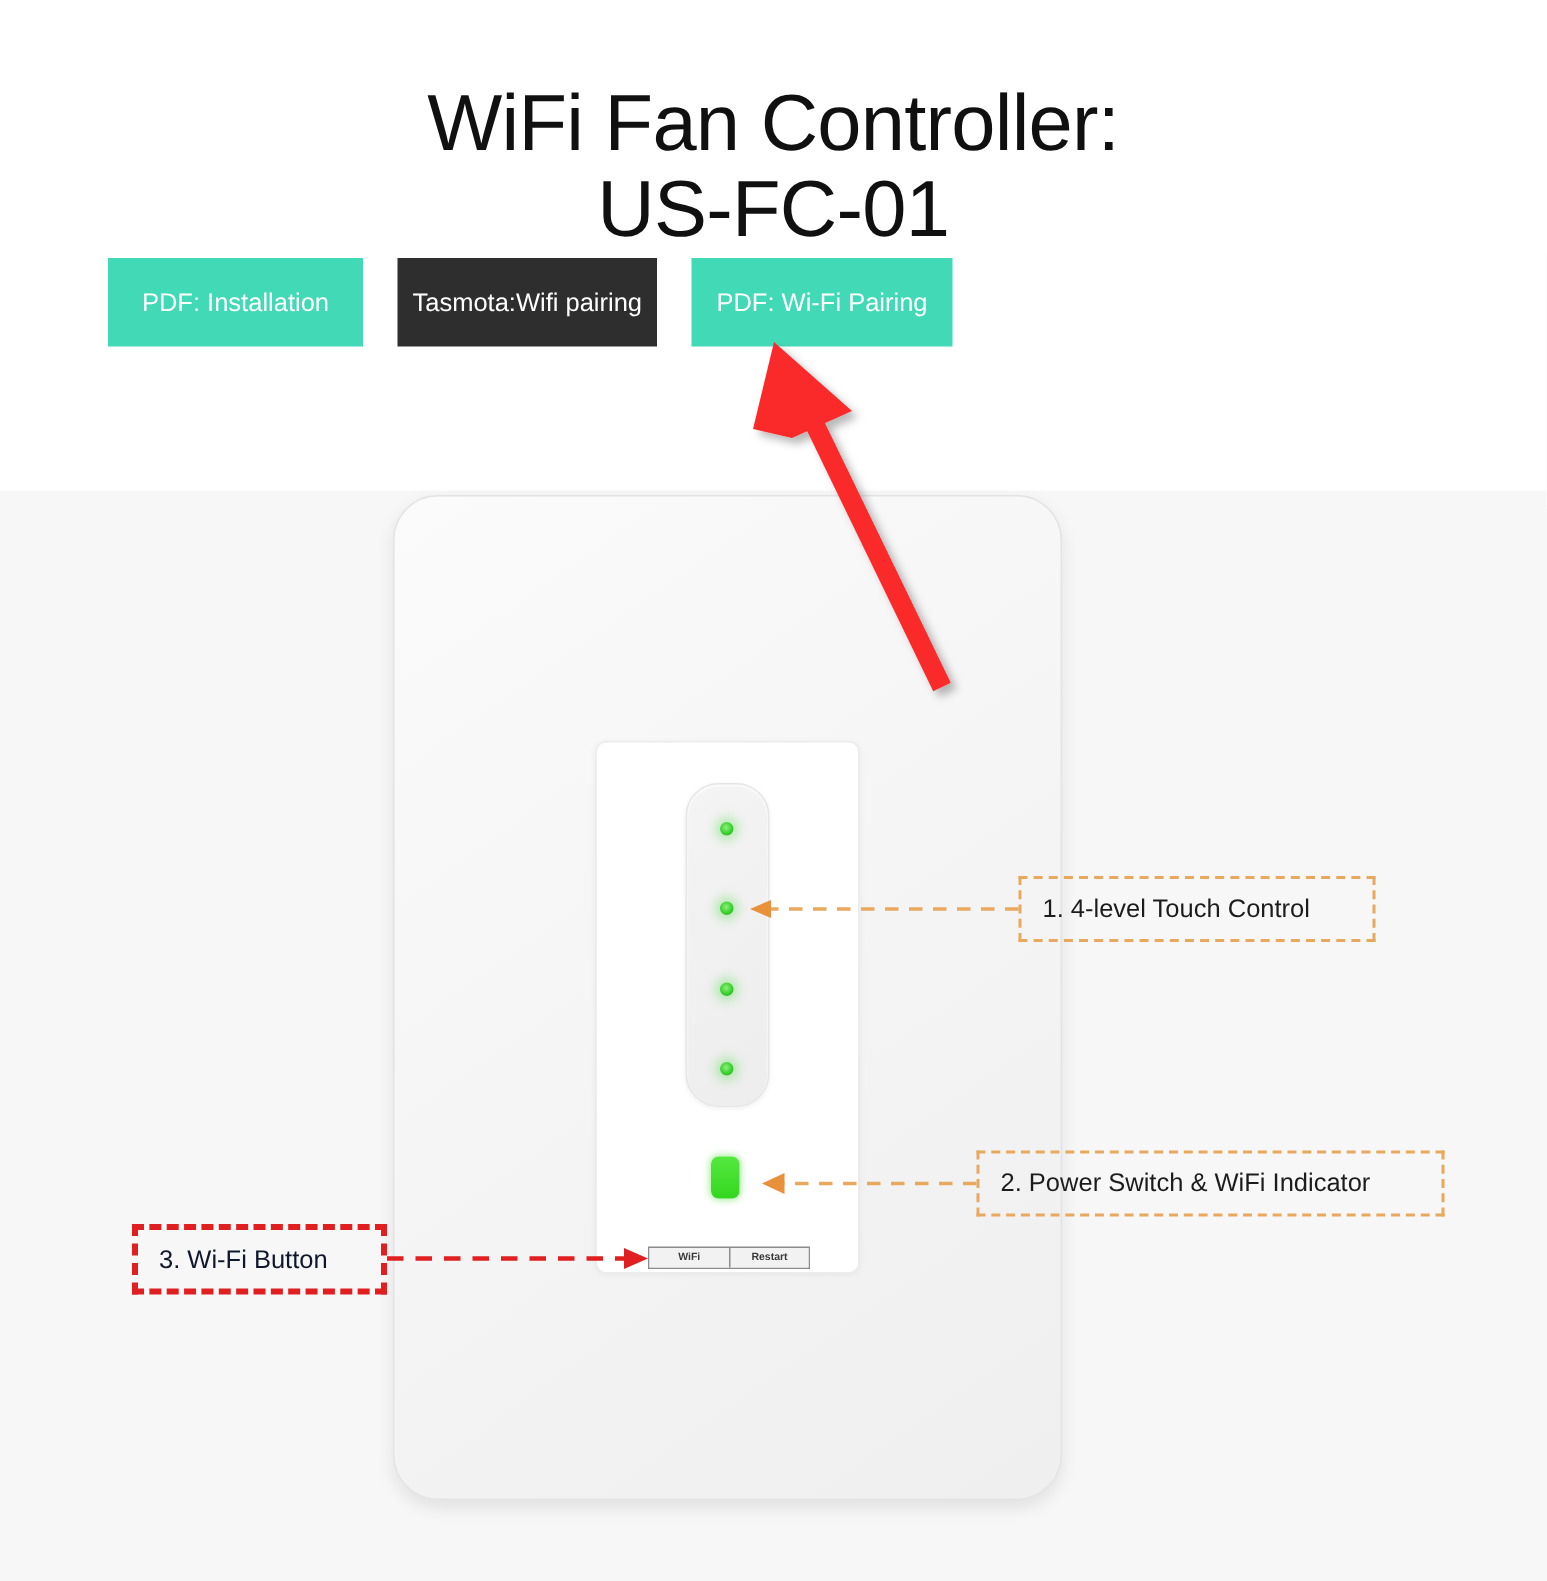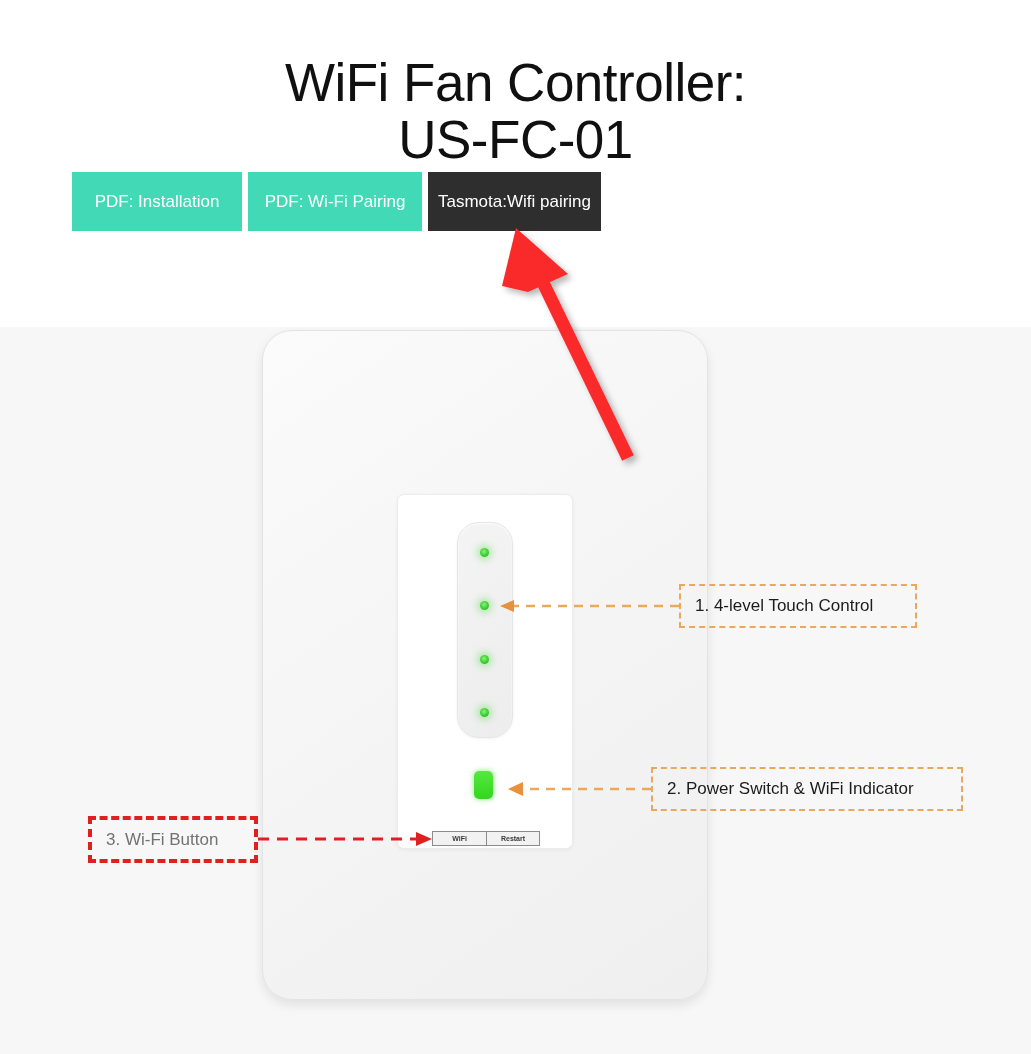--- a/index.html
+++ b/index.html
@@ -34,21 +34,21 @@
   .page-title .line2 { display: block; }
 
   
   .button-row {
     position: absolute;
     top: 172px;
     left: 72px;
     width: 710px;
     height: 59px;
     display: flex;
-    gap: 6px;
+    gap: 23px;
   }
   .doc-button {
     flex: 0 0 auto;
     height: 59px;
     background: #42d9b6;
     color: #ffffff;
     border: none;
     display: flex;
     align-items: center;
     justify-content: center;
@@ -187,21 +187,21 @@
     white-space: nowrap;
   }
   .callout-orange {
     border: 2px dashed #e8a95f;
     color: #1c1c1c;
     font-size: 17px;
     padding: 0 14px;
   }
   .callout-red {
     border: 4px dashed #e02020;
-    color: #737373;
+    color: #0f172a;
     font-size: 17px;
     padding: 0 14px;
   }
   #callout-1 { left: 679px; top: 584px; width: 238px; height: 44px; }
   #callout-2 { left: 651px; top: 767px; width: 312px; height: 44px; }
   #callout-3 { left: 88px;  top: 816px; width: 170px; height: 47px; }
 
   
   .connector {
     position: absolute;
@@ -211,22 +211,22 @@
 </head>
 <body>
 
 <h1 class="page-title">
   <span>WiFi Fan Controller:</span>
   <span class="line2">US-FC-01</span>
 </h1>
 
 <div class="button-row">
   <button class="doc-button w1">PDF: Installation</button>
+  <button class="doc-button w3 active">Tasmota:Wifi pairing</button>
   <button class="doc-button w2">PDF: Wi-Fi Pairing</button>
-  <button class="doc-button w3 active">Tasmota:Wifi pairing</button>
 </div>
 
 <div class="figure-area"></div>
 
 <div class="faceplate"></div>
 <div class="inner-panel"></div>
 <div class="touch-strip"></div>
 
 <div class="led l1"></div>
 <div class="led l2"></div>

